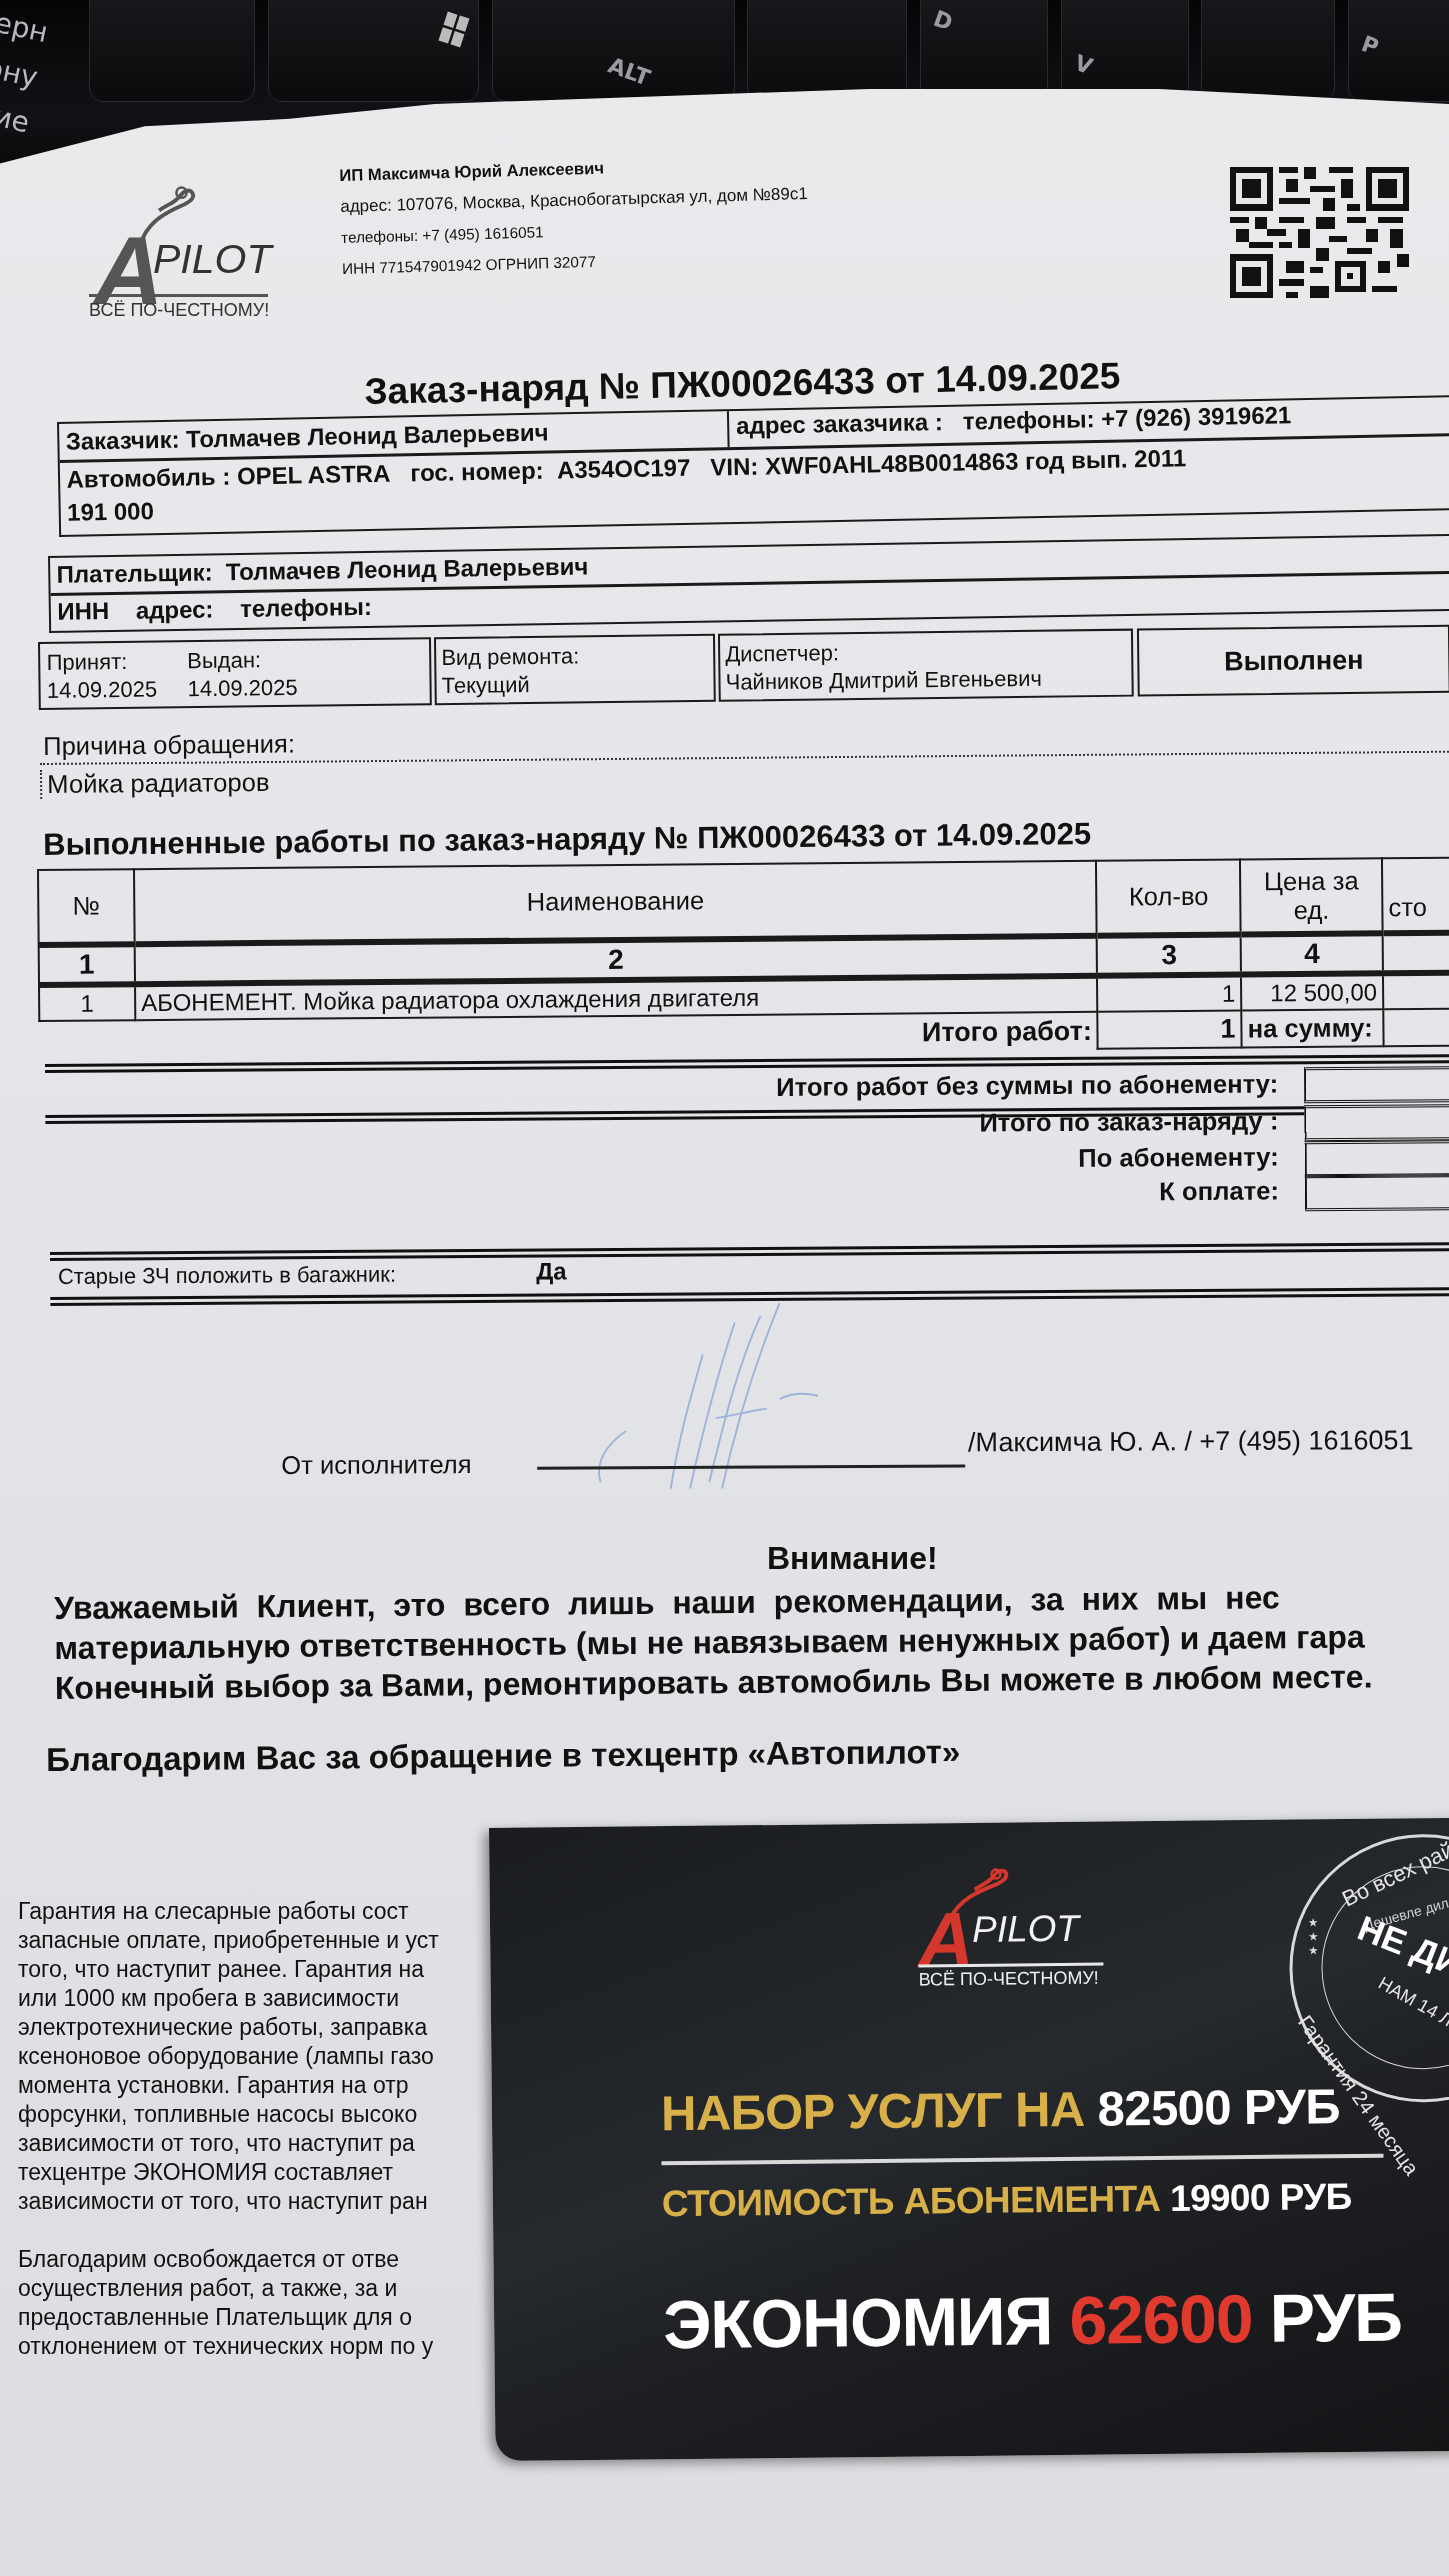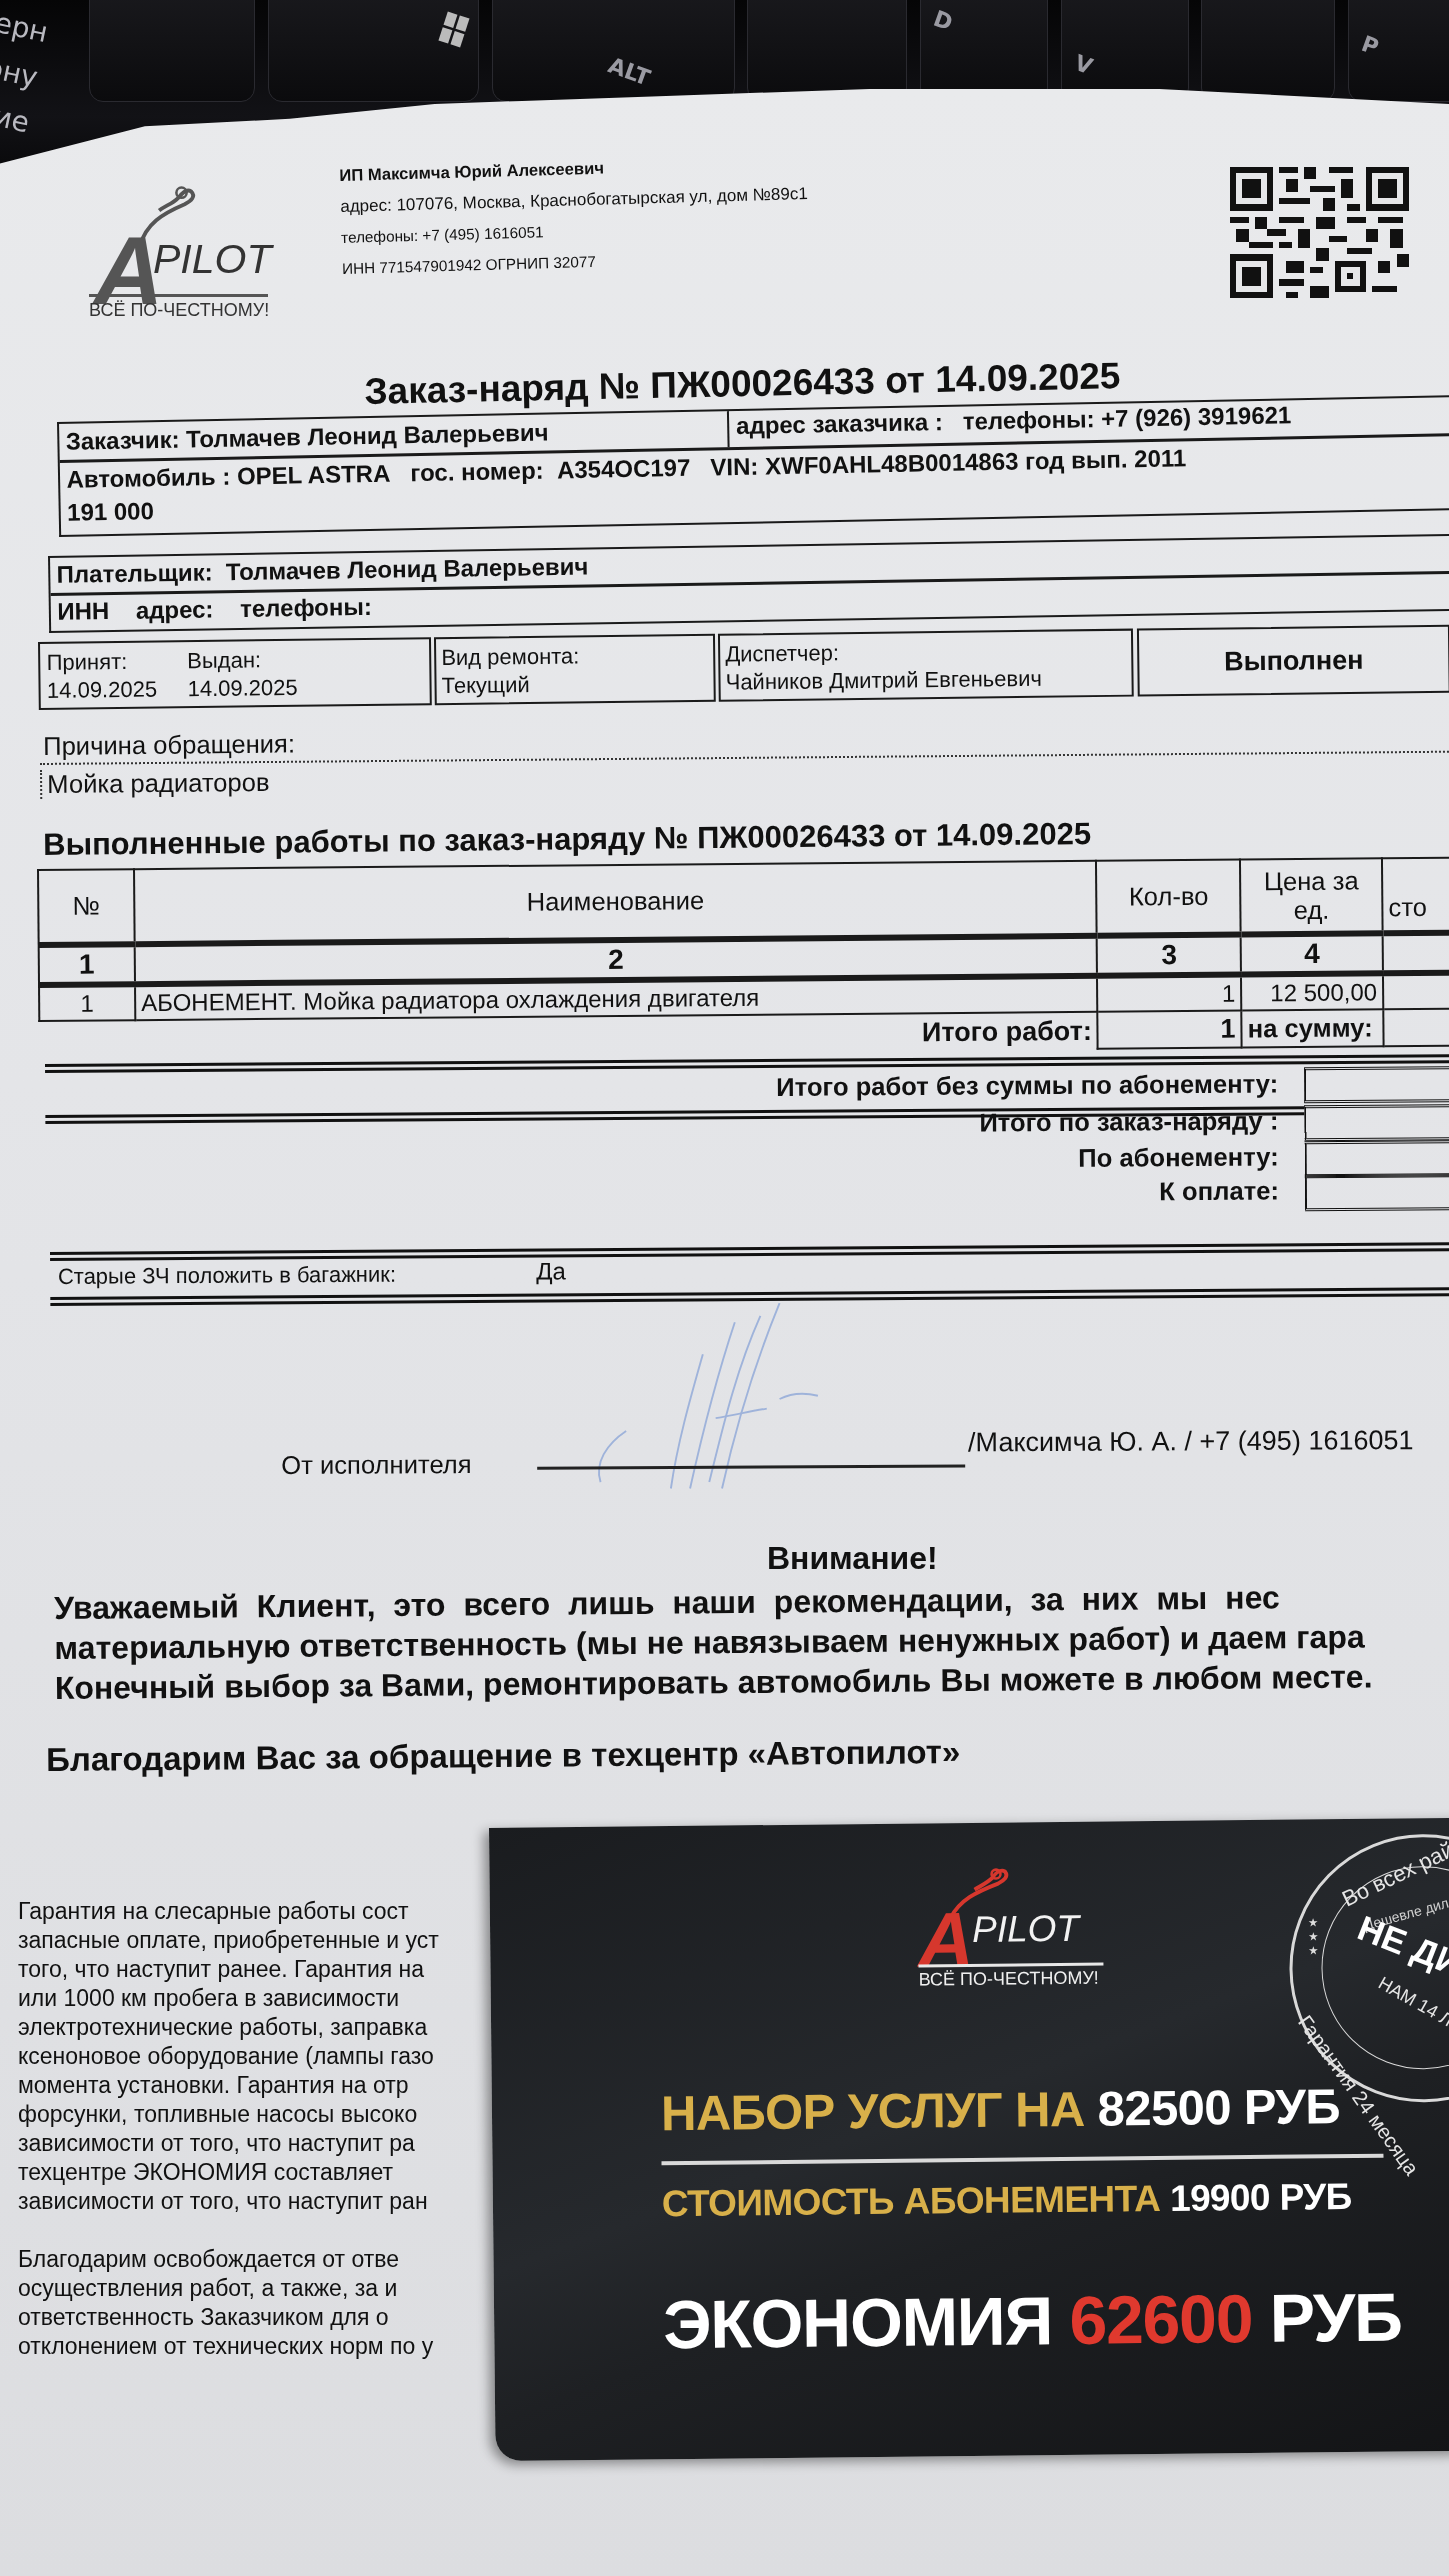--- a/index.html
+++ b/index.html
@@ -66,21 +66,21 @@
 
   .totals { position: absolute; left: 45px; top: 1064px; width: 1425px; transform: rotate(-0.4deg); transform-origin: left top; }
   .totals .dbl { position: absolute; left: 0; width: 100%; height: 9px; border-top: 3.2px solid #111; border-bottom: 3.2px solid #111; }
   .totals .t-label { position: absolute; right: 192px; font-size: 25.6px; font-weight: bold; white-space: nowrap; }
   .totals .t-box { position: absolute; left: 1259px; width: 192px; height: 36px; border-left: 2.6px solid #111; border-top: 3.2px double #111; border-bottom: 3.2px double #111; }
 
   .parts-row { position: absolute; left: 50px; top: 1252px; width: 1406px; transform: rotate(-0.4deg); transform-origin: left top; }
   .parts-row .dbl-top { position: absolute; left: 0; top: 0; width: 100%; height: 9px; border-top: 3.2px solid #111; border-bottom: 3.2px solid #111; }
   .parts-row .dbl-bot { position: absolute; left: 0; top: 45px; width: 100%; height: 9px; border-top: 3.2px solid #111; border-bottom: 3.2px solid #111; }
   .parts-row .p-label { position: absolute; left: 7.7px; top: 11.5px; font-size: 22px; }
-  .parts-row .p-value { position: absolute; left: 486px; top: 9px; font-size: 24px; font-weight: normal; }
+  .parts-row .p-value { position: absolute; left: 486px; top: 9px; font-size: 24px; font-weight: bold; }
 
   .signature { position: absolute; left: 281px; top: 1431px; width: 1176px; transform: rotate(-0.3deg); transform-origin: left top; }
   .signature .s-label { position: absolute; left: 0; top: 20px; font-size: 25.6px; }
   .signature .s-line { position: absolute; left: 256px; top: 37px; width: 428px; height: 3.2px; background: #222; }
   .signature .s-name { position: absolute; left: 687px; top: 0; font-size: 27px; white-space: nowrap; }
   .sig-ink { position: absolute; left: 575px; top: 1303px; width: 358px; height: 192px; }
 
   .attention-title { position: absolute; left: 767px; top: 1540px; font-size: 32px; font-weight: bold; }
   .attention-text { position: absolute; left: 54px; top: 1588px; width: 1533px; font-size: 32px; font-weight: bold; line-height: 40px; transform: rotate(-0.5deg); transform-origin: left top; }
   .attention-text div { white-space: nowrap; }
@@ -385,21 +385,21 @@
     <div>электротехнические работы, заправка</div>
     <div>ксеноновое оборудование (лампы газо</div>
     <div>момента установки. Гарантия на отр</div>
     <div>форсунки, топливные насосы высоко</div>
     <div>зависимости от того, что наступит ра</div>
     <div>техцентре ЭКОНОМИЯ составляет</div>
     <div>зависимости от того, что наступит ран</div>
     <div class="gap"></div>
     <div>Благодарим освобождается от отве</div>
     <div>осуществления работ, а также, за и</div>
-    <div>ответственность Заказчиком для о</div>
+    <div>предоставленные Плательщик для о</div>
     <div>отклонением от технических норм по у</div>
   </div>
 
   <div class="card">
     <div class="card-logo">
       <svg width="77" height="51" viewBox="0 0 120 80">
         <path d="M10 78 C 25 50, 50 38, 85 25 C 95 20, 102 14, 96 6 C 88 2, 80 10, 76 16 C 68 24, 58 28, 48 34" stroke="#d6372d" stroke-width="6" fill="none"></path>
         <circle cx="82" cy="10" r="7" fill="none" stroke="#d6372d" stroke-width="4"></circle>
       </svg>
       <span class="ca">A</span>

